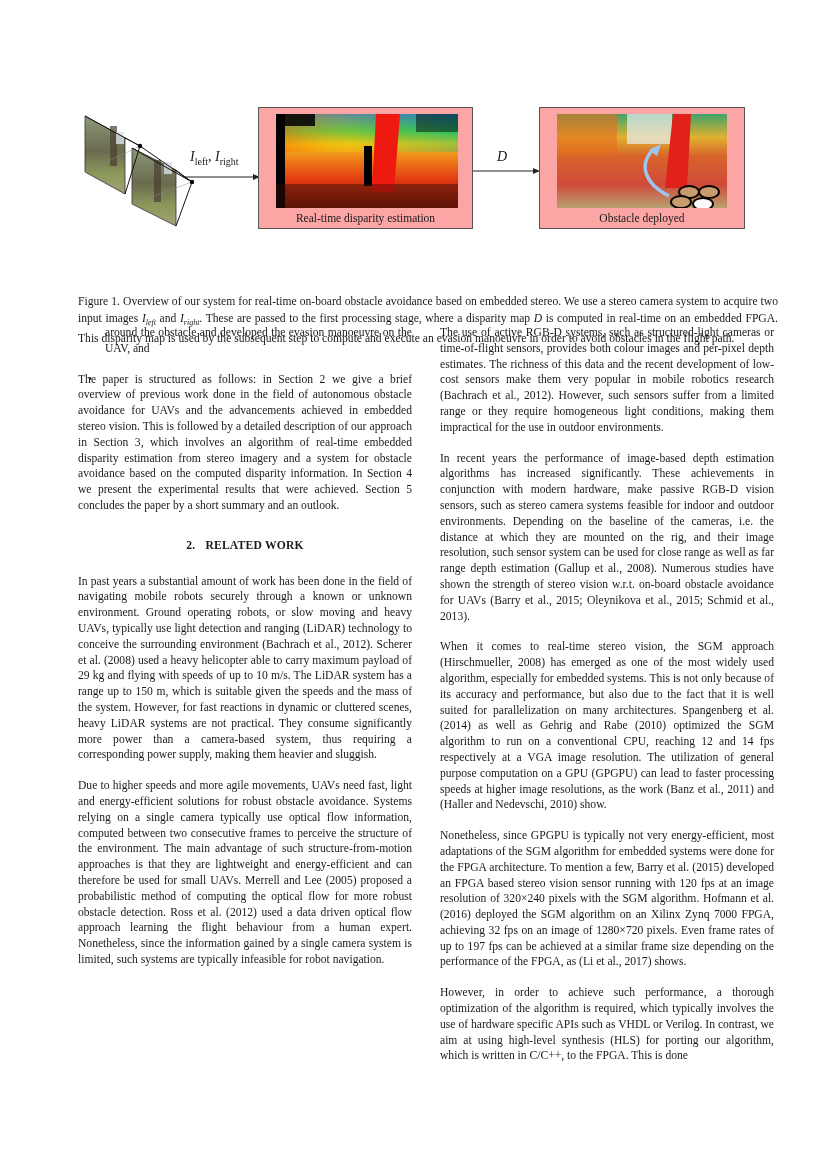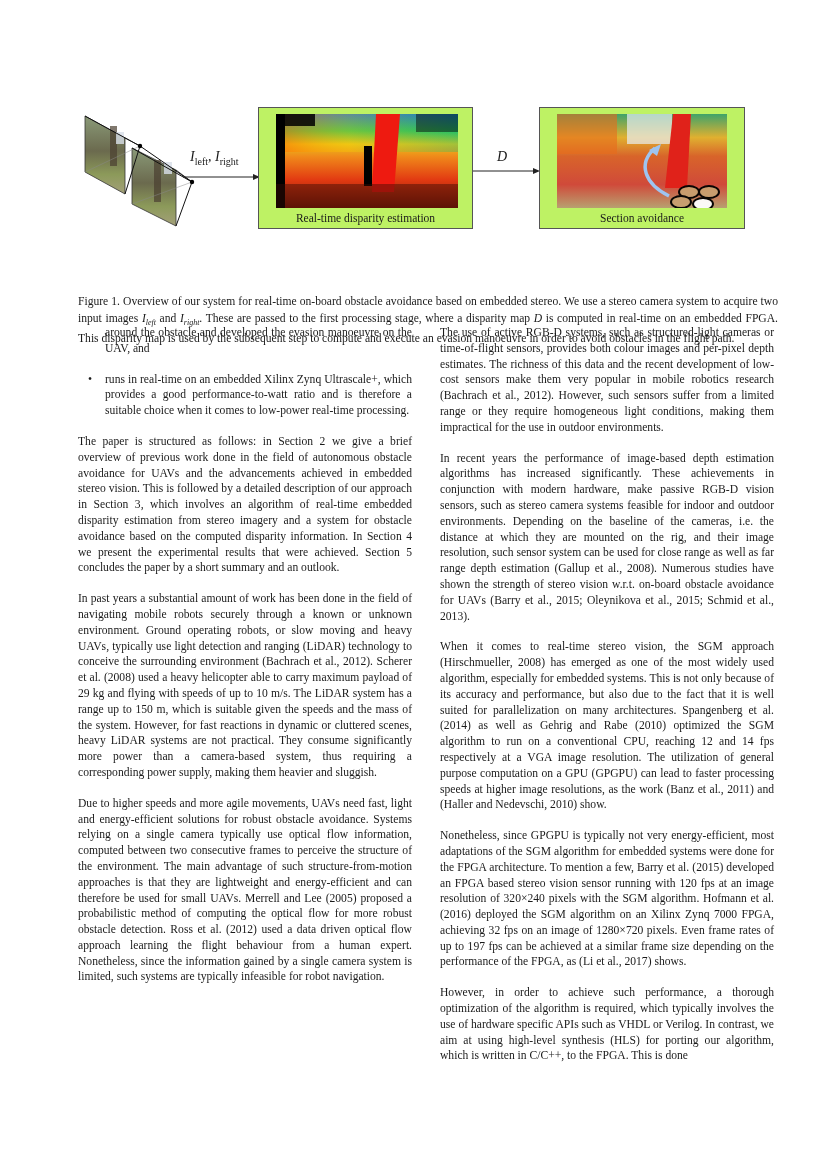--- a/index.html
+++ b/index.html
@@ -1,20 +1,20 @@
 <!DOCTYPE html>
 <html><head>
 <meta charset="utf-8">
 <style>
   html, body { margin:0; padding:0; background:#ffffff; }
   body { width:827px; height:1169px; position:relative; overflow:hidden;
          font-family:"Liberation Serif", "DejaVu Serif", serif; color:#1a1a1a; }
   .abs { position:absolute; }
   .figure { position:absolute; left:0; top:0; width:827px; height:240px; }
-  .panel { position:absolute; background:#bef264; border:1.5px solid #555; box-sizing:border-box; }
+  .panel { position:absolute; background:#fca5a5; border:1.5px solid #555; box-sizing:border-box; }
   .panel .img { position:absolute; }
   .panel .cap { position:absolute; left:0; right:0; text-align:center; font-size:11.5px; color:#1a1a1a; }
   .arrow-label { position:absolute; font-style:italic; font-size:14px; }
   .arrow-label sub { font-style:normal; font-size:10px; }
   .caption { position:absolute; left:78px; top:250px; width:700px; font-size:11.6px; line-height:16.5px; text-align:justify;margin-top:44px; }
   .caption i sub { font-size:8px; }
   .col { position:absolute; width:334px; font-size:11.6px; line-height:15.8px; text-align:justify; hyphens:manual; }
   .col p { margin:0 0 15px 0; }
   .col-left { left:78px; top:325px; }
   .col-right { left:424px; top:325px;margin-left:16px; }
@@ -120,35 +120,37 @@
       <polygon points="116,0 134,0 130,74 108,74" fill="#e0221a"></polygon>
       <path d="M112 82 C 88 70, 80 50, 98 34" stroke="#9ec4f0" stroke-width="3.5" fill="none"></path>
       <polygon points="92,36 104,30 100,42" fill="#9ec4f0"></polygon>
       <g stroke="#000" stroke-width="2" fill="#c9a070" opacity="0.95">
         <ellipse cx="132" cy="78" rx="10" ry="6"></ellipse>
         <ellipse cx="152" cy="78" rx="10" ry="6"></ellipse>
         <ellipse cx="124" cy="88" rx="10" ry="6"></ellipse>
         <ellipse cx="146" cy="90" rx="10" ry="6" fill="#fff"></ellipse>
       </g>
     </svg>
-    <div class="cap" style="top:104px;">Section avoidance</div>
+    <div class="cap" style="top:104px;">Obstacle deployed</div>
   </div>
 </div>
 
 <div class="caption">
   <span>Figure 1. Overview of our system for real-time on-board obstacle avoidance based on embedded stereo. We use a stereo camera system to acquire two input images </span><i><span>I</span><sub>left</sub></i><span> and </span><i><span>I</span><sub>right</sub></i><span>. These are passed to the first processing stage, where a disparity map </span><i>D</i><span> is computed in real-time on an embedded FPGA. This disparity map is used by the subsequent step to compute and execute an evasion manoeuvre in order to avoid obstacles in the flight path.</span>
 </div>
 
 <div class="col col-left">
   <p class="bullet-cont">around the obstacle and developed the evasion manoeuvre on the UAV, and</p>
   <p class="bullet">
     <span class="dot">•</span>
-    <span>runs in real-time on an embedded Xilinx Zynq Ultrascale+, which provides a good performance-to-watt ratio and is therefore a suitable choice when it comes to low-power real-time processing.</span>
   </p>
   <p>The paper is structured as follows: in Section 2 we give a brief overview of previous work done in the field of autonomous obstacle avoidance for UAVs and the advancements achieved in embedded stereo vision. This is followed by a detailed description of our approach in Section 3, which involves an algorithm of real-time embedded disparity estimation from stereo imagery and a system for obstacle avoidance based on the computed disparity information. In Section 4 we present the experimental results that were achieved. Section 5 concludes the paper by a short summary and an outlook.</p>
+  <div class="section-title">
+    <span class="num">2.</span><span>RELATED WORK</span>
+  </div>
   <p>In past years a substantial amount of work has been done in the field of navigating mobile robots securely through a known or unknown environment. Ground operating robots, or slow moving and heavy UAVs, typically use light detection and ranging (LiDAR) technology to conceive the surrounding environment (Bachrach et al., 2012). Scherer et al. (2008) used a heavy helicopter able to carry maximum payload of 29 kg and flying with speeds of up to 10 m/s. The LiDAR system has a range up to 150 m, which is suitable given the speeds and the mass of the system. However, for fast reactions in dynamic or cluttered scenes, heavy LiDAR systems are not practical. They consume significantly more power than a camera-based system, thus requiring a corresponding power supply, making them heavier and sluggish.</p>
   <p>Due to higher speeds and more agile movements, UAVs need fast, light and energy-efficient solutions for robust obstacle avoidance. Systems relying on a single camera typically use optical flow information, computed between two consecutive frames to perceive the structure of the environment. The main advantage of such structure-from-motion approaches is that they are lightweight and energy-efficient and can therefore be used for small UAVs. Merrell and Lee (2005) proposed a probabilistic method of computing the optical flow for more robust obstacle detection. Ross et al. (2012) used a data driven optical flow approach learning the flight behaviour from a human expert. Nonetheless, since the information gained by a single camera system is limited, such systems are typically infeasible for robot navigation.</p>
 </div>
 
 <div class="col col-right">
   <p>The use of active RGB-D systems, such as structured-light cameras or time-of-flight sensors, provides both colour images and per-pixel depth estimates. The richness of this data and the recent development of low-cost sensors make them very popular in mobile robotics research (Bachrach et al., 2012). However, such sensors suffer from a limited range or they require homogeneous light conditions, making them impractical for the use in outdoor environments.</p>
   <p>In recent years the performance of image-based depth estimation algorithms has increased significantly. These achievements in conjunction with modern hardware, make passive RGB-D vision sensors, such as stereo camera systems feasible for indoor and outdoor environments. Depending on the baseline of the cameras, i.e. the distance at which they are mounted on the rig, and their image resolution, such sensor system can be used for close range as well as far range depth estimation (Gallup et al., 2008). Numerous studies have shown the strength of stereo vision w.r.t. on-board obstacle avoidance for UAVs (Barry et al., 2015; Oleynikova et al., 2015; Schmid et al., 2013).</p>
   <p>When it comes to real-time stereo vision, the SGM approach (Hirschmueller, 2008) has emerged as one of the most widely used algorithm, especially for embedded systems. This is not only because of its accuracy and performance, but also due to the fact that it is well suited for parallelization on many architectures. Spangenberg et al. (2014) as well as Gehrig and Rabe (2010) optimized the SGM algorithm to run on a conventional CPU, reaching 12 and 14 fps respectively at a VGA image resolution. The utilization of general purpose computation on a GPU (GPGPU) can lead to faster processing speeds at higher image resolutions, as the work (Banz et al., 2011) and (Haller and Nedevschi, 2010) show.</p>
   <p>Nonetheless, since GPGPU is typically not very energy-efficient, most adaptations of the SGM algorithm for embedded systems were done for the FPGA architecture. To mention a few, Barry et al. (2015) developed an FPGA based stereo vision sensor running with 120 fps at an image resolution of 320×240 pixels with the SGM algorithm. Hofmann et al. (2016) deployed the SGM algorithm on an Xilinx Zynq 7000 FPGA, achieving 32 fps on an image of 1280×720 pixels. Even frame rates of up to 197 fps can be achieved at a similar frame size depending on the performance of the FPGA, as (Li et al., 2017) shows.</p>
   <p>However, in order to achieve such performance, a thorough optimization of the algorithm is required, which typically involves the use of hardware specific APIs such as VHDL or Verilog. In contrast, we aim at using high-level synthesis (HLS) for porting our algorithm, which is written in C/C++, to the FPGA. This is done</p>

